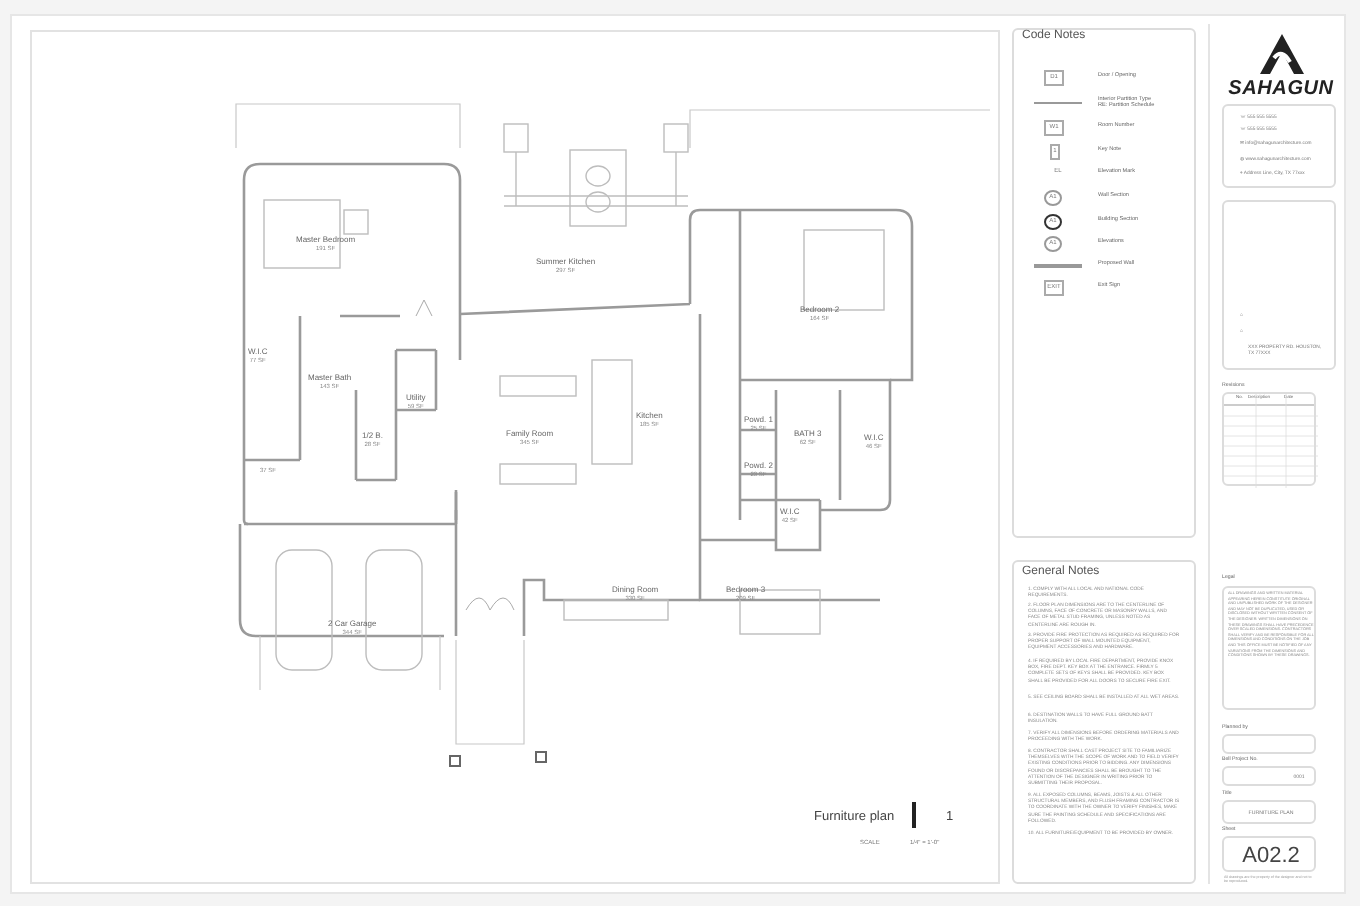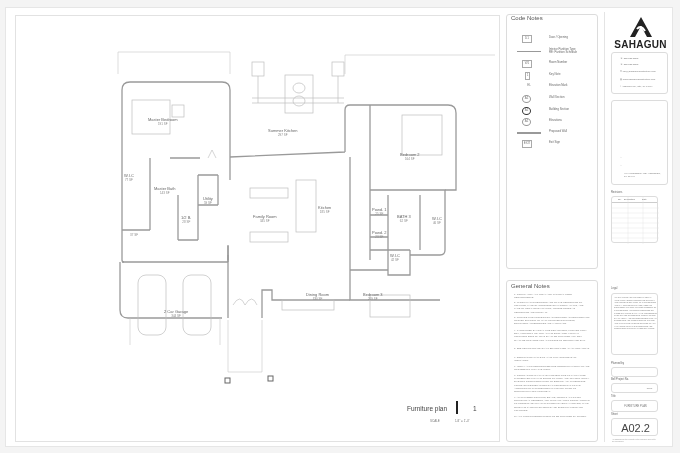--- a/index.html
+++ b/index.html
@@ -8,21 +8,21 @@
   .sheet { position: absolute; left: 0; top: 0; width: 680px; height: 453px; background: #f4f4f4; }
   .paper { position: absolute; left: 5px; top: 7px; width: 668px; height: 440px; background: #fff; border: 1px solid #e6e6e6; }
   .drawing-frame { position: absolute; left: 15px; top: 15px; width: 485px; height: 427px; border: 1px solid #e2e2e2; }
   .plan { position: absolute; left: 0; top: 0; width: 680px; height: 453px; pointer-events: none; }
   .panel { position: absolute; border: 1px solid #dcdcdc; border-radius: 3px; background: #fff; padding-left: 34px; }
   .panel-title { position: absolute; font-size: 6px; color: #555; }
   .note-row { position: absolute; left: 0; width: 90px; height: 10px; }
   .note-sym { position: absolute; left: 10px; width: 24px; height: 8px; font-size: 3px; color: #777; text-align: center; }
   .note-label { position: absolute; left: 42px; top: 1px; font-size: 2.8px; color: #666; white-space: nowrap; line-height: 3.2px; }
   .gn-para { position: absolute; left: 7px; width: 76px; font-size: 2.4px; color: #888; line-height: 3.2px; }
-  .logo { position: absolute; left: 608px; top: 13px; width: 65px; height: 40px; text-align: center; }
+  .logo { position: absolute; left: 608px; top: 13px; width: 65px; height: 40px; text-align: center; font-style: italic; }
   .logo-text { position: absolute; left: 0; top: 26px; width: 65px; font-size: 10px; font-weight: bold; letter-spacing: 0.3px; color: #222; }
   .contact-line { position: absolute; left: 8px; font-size: 2.4px; color: #777; white-space: nowrap; }
   .tb-label { position: absolute; font-size: 2.6px; color: #666; }
   .tb-value { position: absolute; font-size: 3px; color: #777; text-align: center; }
   .room-label { position: absolute; font-size: 4px; color: #666; text-align: center; white-space: nowrap; line-height: 5px; }
   .room-area { display: block; font-size: 3px; color: #888; }
   .caption { position: absolute; font-size: 6.5px; color: #444; }
   .scale { position: absolute; font-size: 3px; color: #777; }
   .sheet-num { position: absolute; font-size: 11px; color: #444; text-align: center; }
 </style>

